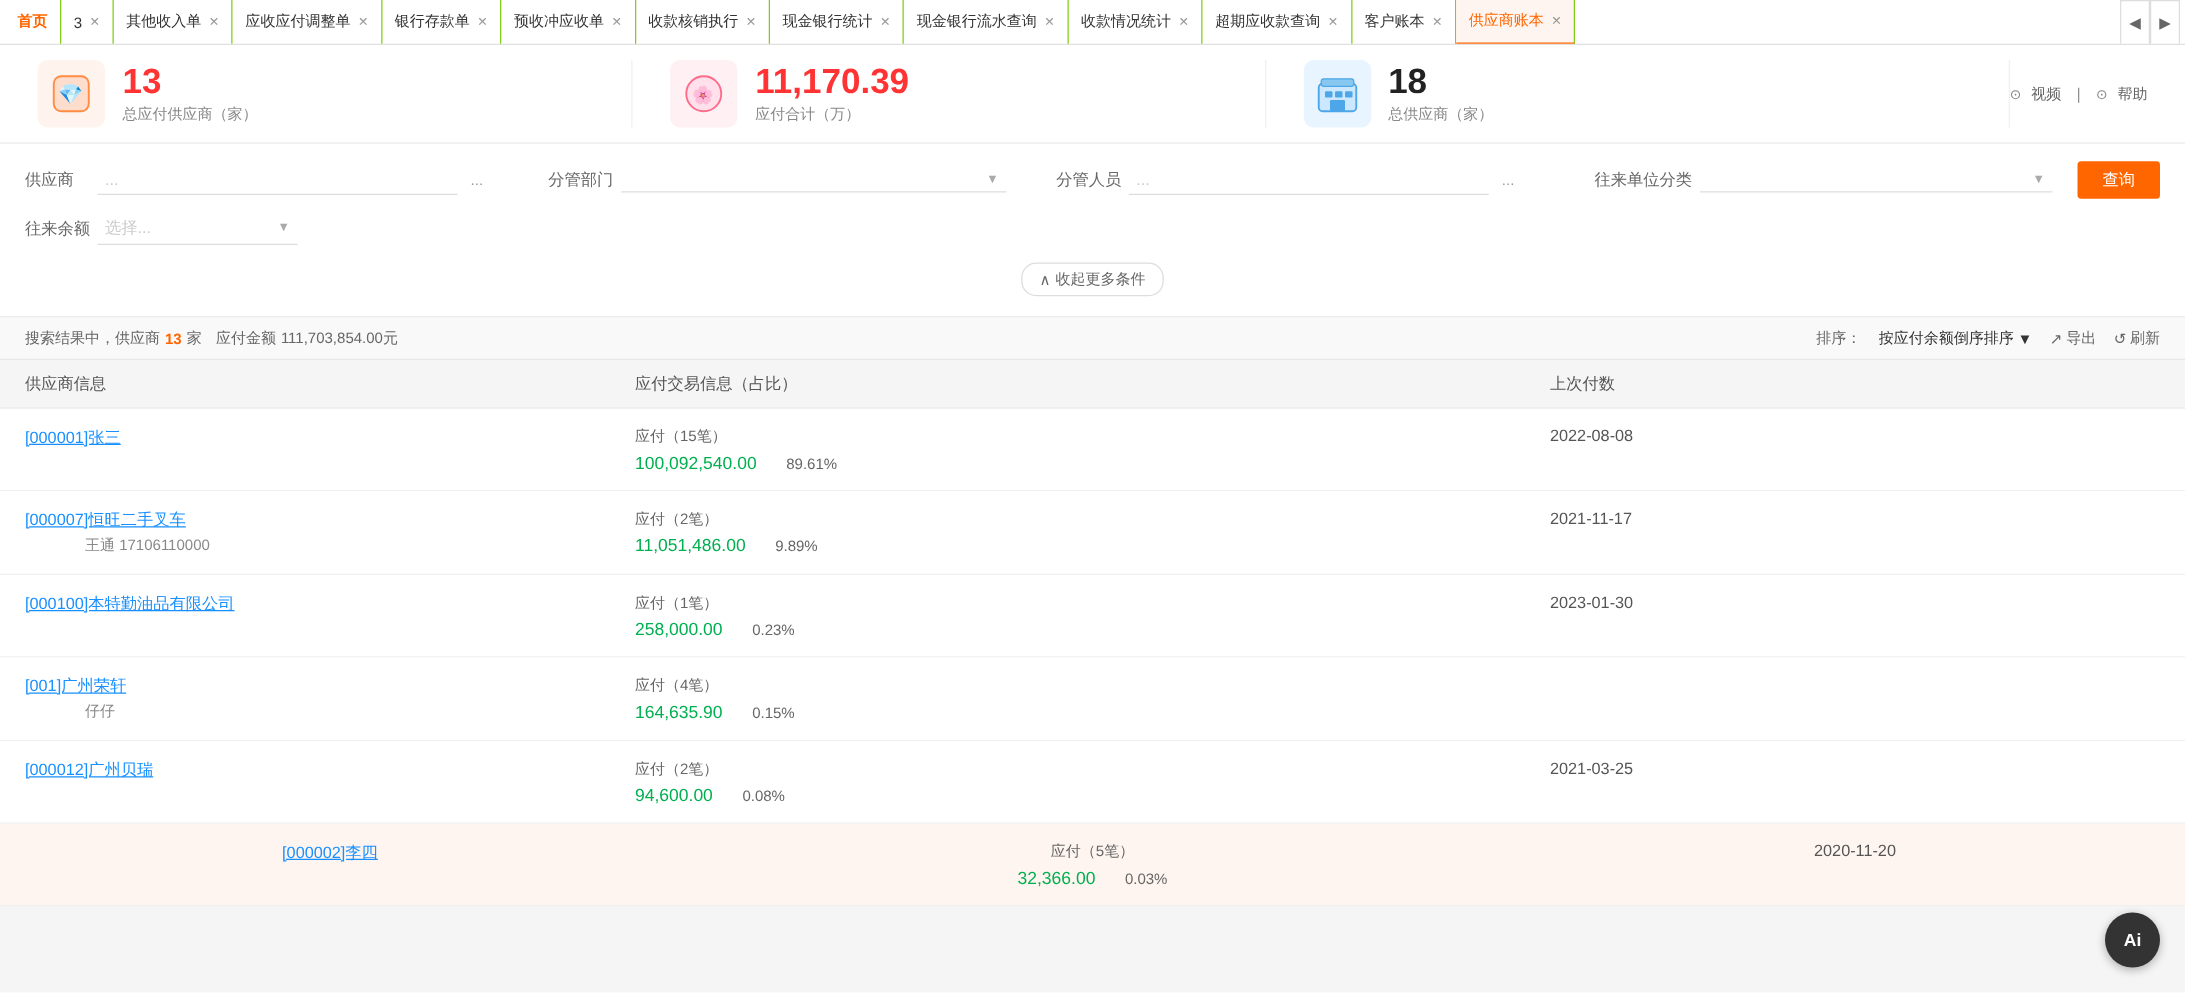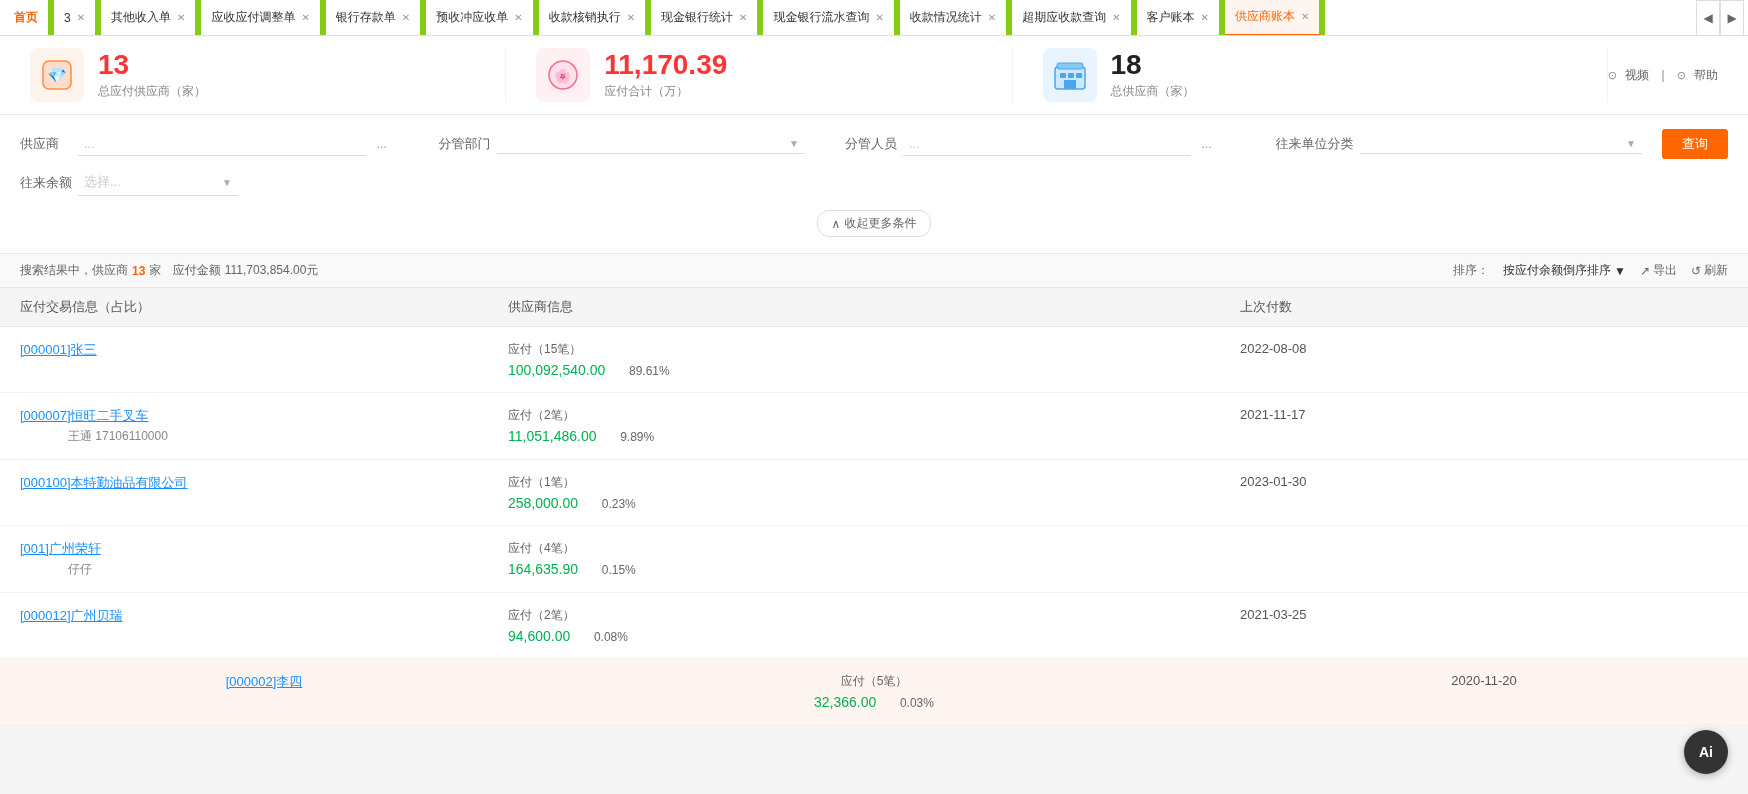--- a/index.html
+++ b/index.html
@@ -17,21 +17,21 @@
     }
     .nav-tab {
       display: flex;
       align-items: center;
       padding: 0 10px;
       height: 36px;
       font-size: 12px;
       color: #333;
       white-space: nowrap;
       cursor: pointer;
-      border-right: 6px solid #84cc16;
+      border-right: 1px solid #84cc16;
     }
     .nav-tab.home { color: #ff6600; font-weight: bold; }
     .nav-tab.active { color: #ff6600; background: #fff5f0; border-bottom: 2px solid #ff6600; }
     .nav-tab .close-btn { margin-left: 6px; color: #999; font-size: 10px; cursor: pointer; }
     .nav-arrows { display: flex; align-items: center; margin-left: auto; }
     .nav-arrow { width: 24px; height: 36px; display: flex; align-items: center; justify-content: center; cursor: pointer; background: #fff; border: 1px solid #ddd; color: #666; font-size: 12px; }
 
     
     .stats-bar {
       display: flex;
@@ -395,22 +395,22 @@
     <span class="action-btn">
       <span>↺</span>
       <span>刷新</span>
     </span>
   </div>
 </div>
 
 <div class="table-container">
 
   <div class="table-header">
+    <div>供应商信息</div>
     <div>应付交易信息（占比）</div>
-    <div>供应商信息</div>
     <div>上次付数</div>
   </div>
 
   <div class="table-row">
     <div>
       <div class="supplier-name">[000001]张三</div>
     </div>
     <div>
       <div class="transaction-info">
         <div class="payable-count">应付（15笔）</div>

